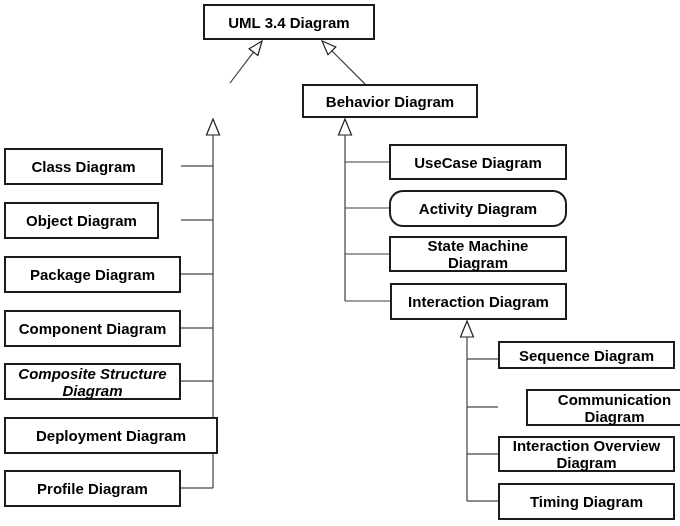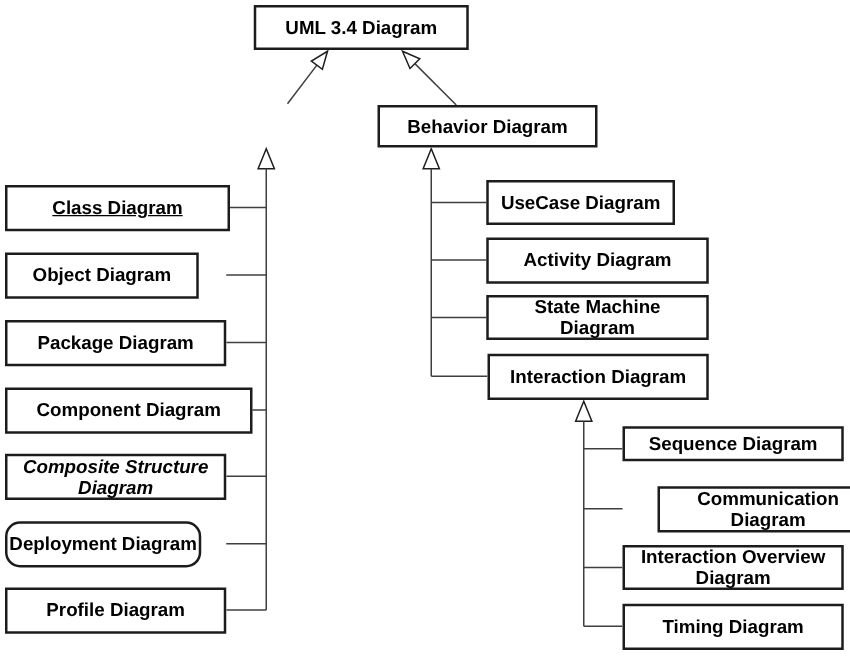--- a/index.html
+++ b/index.html
@@ -91,31 +91,31 @@
       <line class="conn-line" x1="467" y1="407" x2="498" y2="407"></line>
       <line class="conn-line" x1="467" y1="454" x2="498" y2="454"></line>
       <line class="conn-line" x1="467" y1="501" x2="498" y2="501"></line>
     </g>
   </svg>
 
   <div class="node" style="left:203px; top:4px; width:172px; height:36px;">UML 3.4 Diagram</div>
 
   <div class="node" style="left:302px; top:84px; width:176px; height:34px;">Behavior Diagram</div>
 
-  <div class="node" style="left:4px; top:148px; width:180px; height:37px;text-decoration:underline;">Class Diagram</div>
+  <div class="node" style="left:4px; top:148px; width:159px; height:37px;">Class Diagram</div>
   <div class="node" style="left:4px; top:202px; width:155px; height:37px;">Object Diagram</div>
   <div class="node" style="left:4px; top:256px; width:177px; height:37px;">Package Diagram</div>
-  <div class="node" style="left:4px; top:310px; width:198px; height:37px;">Component Diagram</div>
+  <div class="node" style="left:4px; top:310px; width:177px; height:37px;">Component Diagram</div>
   <div class="node" style="left:4px; top:363px; width:177px; height:37px;font-style:italic;">Composite Structure
 Diagram</div>
-  <div class="node" style="left:4px; top:417px; width:157px; height:37px;border-radius:12px;">Deployment Diagram</div>
+  <div class="node" style="left:4px; top:417px; width:214px; height:37px;">Deployment Diagram</div>
   <div class="node" style="left:4px; top:470px; width:177px; height:37px;">Profile Diagram</div>
 
-  <div class="node" style="left:389px; top:144px; width:151px; height:36px;">UseCase Diagram</div>
-  <div class="node" style="left:389px; top:190px; width:178px; height:37px;">Activity Diagram</div>
+  <div class="node" style="left:389px; top:144px; width:178px; height:36px;">UseCase Diagram</div>
+  <div class="node" style="left:389px; top:190px; width:178px; height:37px;border-radius:14px;">Activity Diagram</div>
   <div class="node" style="left:389px; top:236px; width:178px; height:36px;">State Machine
 Diagram</div>
   <div class="node" style="left:390px; top:283px; width:177px; height:37px;">Interaction Diagram</div>
 
   <div class="node" style="left:498px; top:341px; width:177px; height:28px;">Sequence Diagram</div>
   <div class="node" style="left:498px; top:389px; width:177px; height:37px;margin-left:28px;">Communication
 Diagram</div>
   <div class="node" style="left:498px; top:436px; width:177px; height:36px;">Interaction Overview
 Diagram</div>
   <div class="node" style="left:498px; top:483px; width:177px; height:37px;">Timing Diagram</div>

